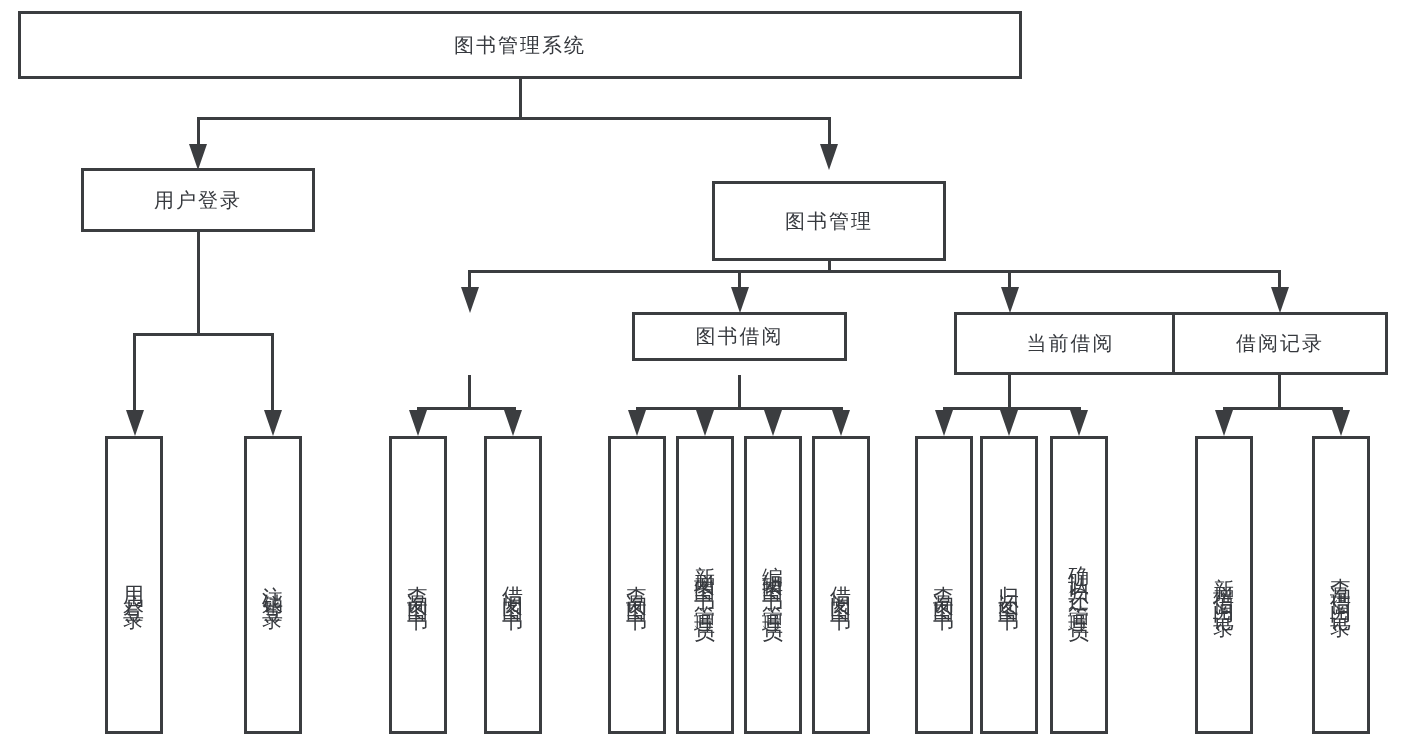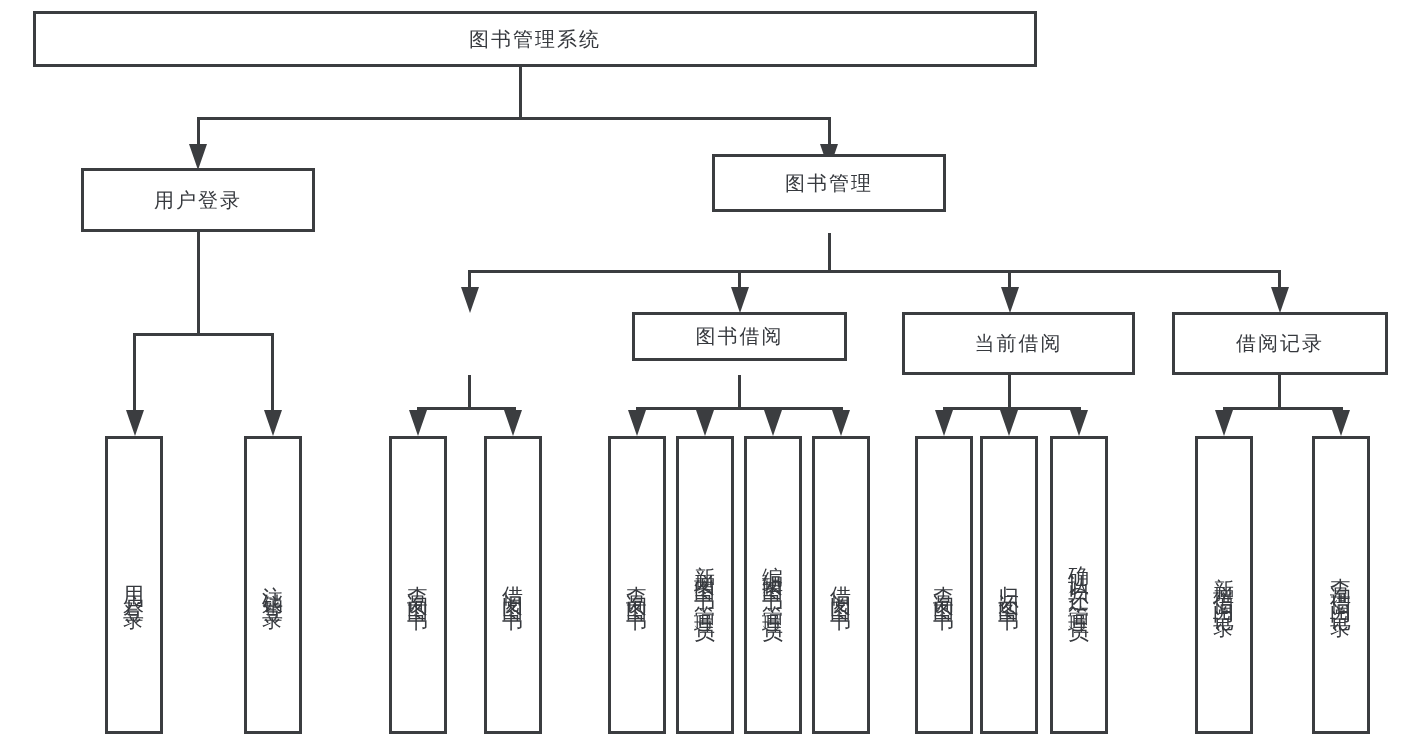--- a/index.html
+++ b/index.html
@@ -59,35 +59,35 @@
     opacity: 0.92;
     white-space: nowrap;
     z-index: 5;
   }
 </style>
 </head>
 <body>
 
 <div id="canvas">
 
-  <div class="box hbox" style="left:33px; top:11px; width:1004px; height:56px;font-family:Liberation Mono, monospace;">
+  <div class="box hbox" style="left:18px; top:11px; width:1004px; height:68px;font-family:Liberation Mono, monospace;">
     <span>图书管理系统</span>
   </div>
 
   <div class="line" style="left:519px; top:67px; width:3px; height:51px;"></div>
   <div class="line" style="left:197px; top:117px; width:634px; height:3px;"></div>
   <div class="line" style="left:197px; top:117px; width:3px; height:29px;"></div>
   <div class="arrow" style="left:189px; top:144px;"></div>
   <div class="line" style="left:828px; top:117px; width:3px; height:29px;"></div>
   <div class="arrow" style="left:820px; top:144px;"></div>
 
   <div class="box hbox" style="left:81px; top:168px; width:234px; height:64px;">
     <span>用户登录</span>
   </div>
-  <div class="box hbox" style="left:712px; top:154px; width:234px; height:58px;">
+  <div class="box hbox" style="left:712px; top:181px; width:234px; height:80px;">
     <span>图书管理</span>
   </div>
 
   <div class="line" style="left:197px; top:232px; width:3px; height:104px;"></div>
   <div class="line" style="left:133px; top:333px; width:141px; height:3px;"></div>
   <div class="line" style="left:133px; top:333px; width:3px; height:77px;"></div>
   <div class="arrow" style="left:126px; top:410px;"></div>
   <div class="line" style="left:271px; top:333px; width:3px; height:77px;"></div>
   <div class="arrow" style="left:264px; top:410px;"></div>
 
@@ -98,21 +98,21 @@
   <div class="line" style="left:738px; top:270px; width:3px; height:18px;"></div>
   <div class="arrow" style="left:731px; top:287px;"></div>
   <div class="line" style="left:1008px; top:270px; width:3px; height:18px;"></div>
   <div class="arrow" style="left:1001px; top:287px;"></div>
   <div class="line" style="left:1278px; top:270px; width:3px; height:18px;"></div>
   <div class="arrow" style="left:1271px; top:287px;"></div>
 
   <div class="box hbox" style="left:632px; top:312px; width:215px; height:49px;">
     <span>图书借阅</span>
   </div>
-  <div class="box hbox" style="left:902px; top:312px; width:233px; height:63px;">
+  <div class="box hbox" style="left:954px; top:312px; width:233px; height:63px;">
     <span>当前借阅</span>
   </div>
   <div class="box hbox" style="left:1172px; top:312px; width:216px; height:63px;">
     <span>借阅记录</span>
   </div>
 
   <div class="line" style="left:468px; top:375px; width:3px; height:34px;"></div>
   <div class="line" style="left:417px; top:407px; width:99px; height:3px;"></div>
   <div class="arrow" style="left:409px; top:410px;"></div>
   <div class="arrow" style="left:504px; top:410px;"></div>

